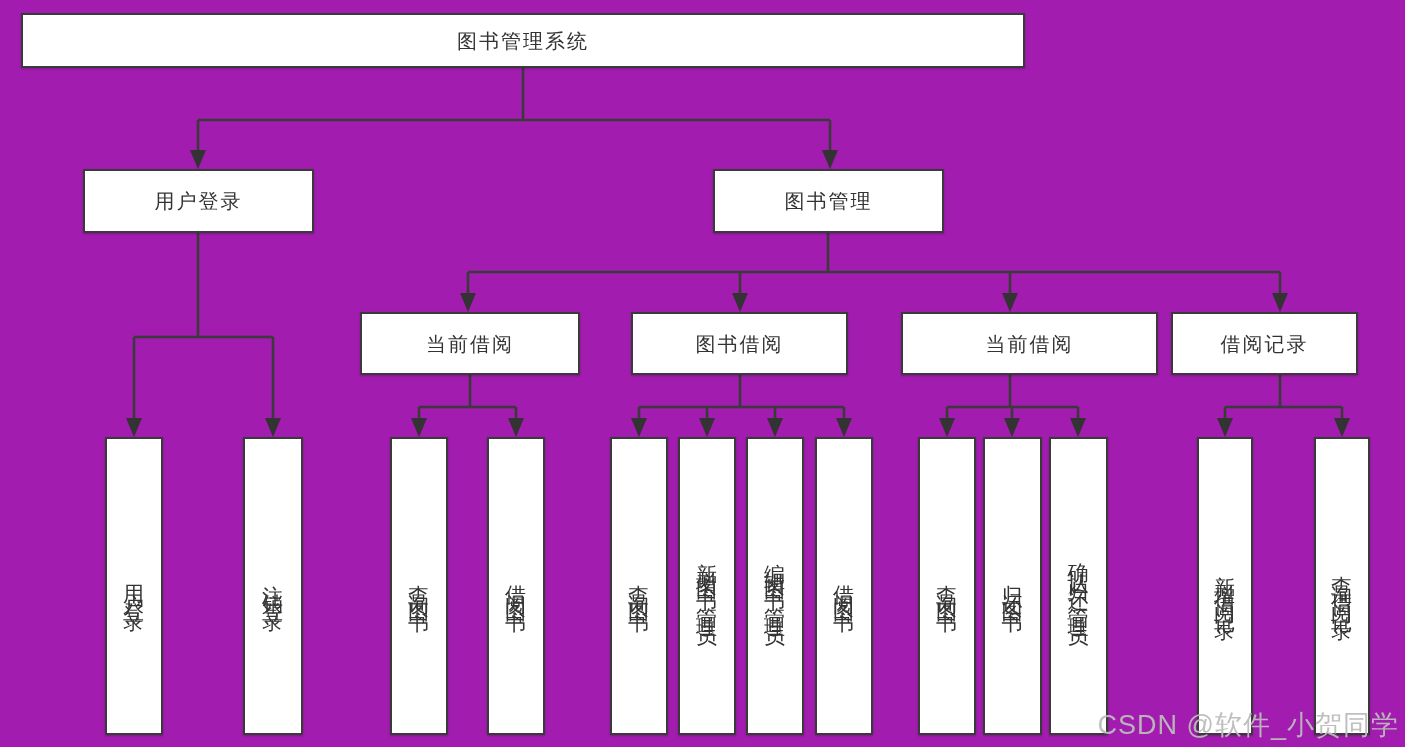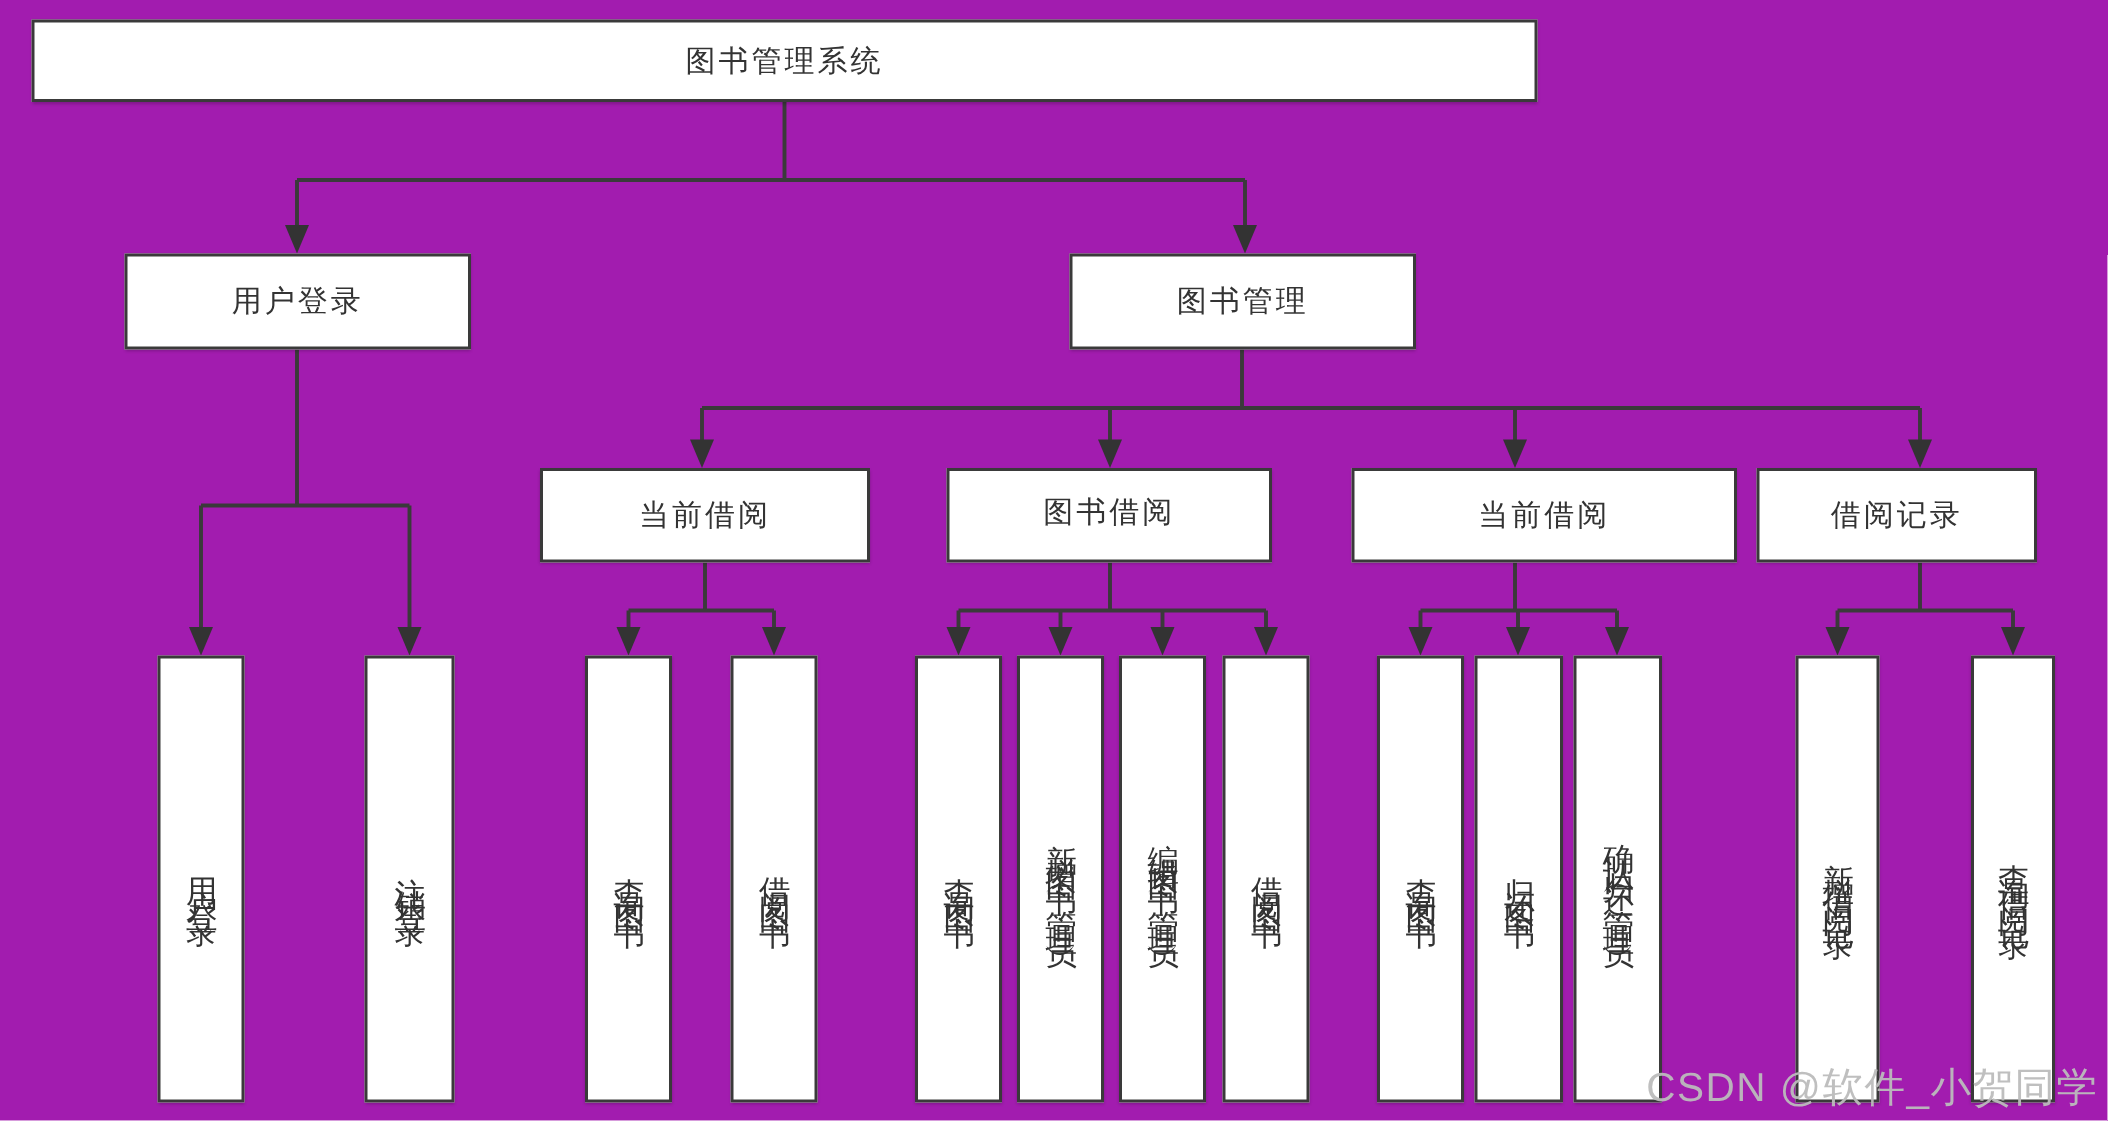--- a/index.html
+++ b/index.html
@@ -96,21 +96,21 @@
       <path d="M1334,418 L1350,418 L1342,437 Z"></path>
     </g>
   </svg>
 
   <div class="hbox" style="left:21px; top:13px; width:1004px; height:55px;">图书管理系统</div>
 
   <div class="hbox" style="left:83px; top:169px; width:231px; height:64px;">用户登录</div>
   <div class="hbox" style="left:713px; top:169px; width:231px; height:64px;">图书管理</div>
 
   <div class="hbox" style="left:360px; top:312px; width:220px; height:63px;">当前借阅</div>
-  <div class="hbox" style="left:631px; top:312px; width:217px; height:63px;font-family:Liberation Mono, monospace;">图书借阅</div>
+  <div class="hbox" style="left:631px; top:312px; width:217px; height:63px;">图书借阅</div>
   <div class="hbox" style="left:901px; top:312px; width:257px; height:63px;">当前借阅</div>
   <div class="hbox" style="left:1171px; top:312px; width:187px; height:63px;">借阅记录</div>
 
   <div class="vbox" style="left:105px;">用户登录</div>
   <div class="vbox" style="left:243px; width:60px;">注销登录</div>
 
   <div class="vbox" style="left:390px;">查询图书</div>
   <div class="vbox" style="left:487px;">借阅图书</div>
 
   <div class="vbox" style="left:610px;">查询图书</div>

